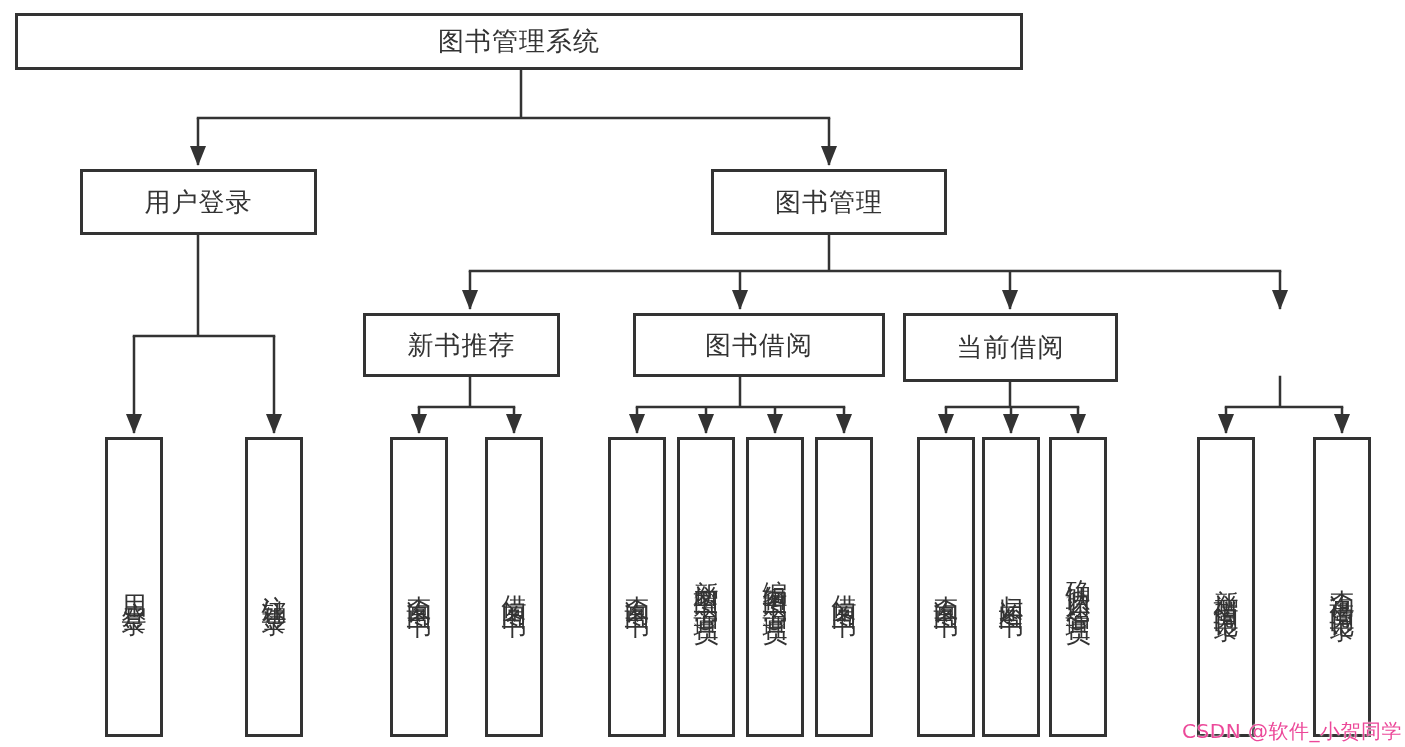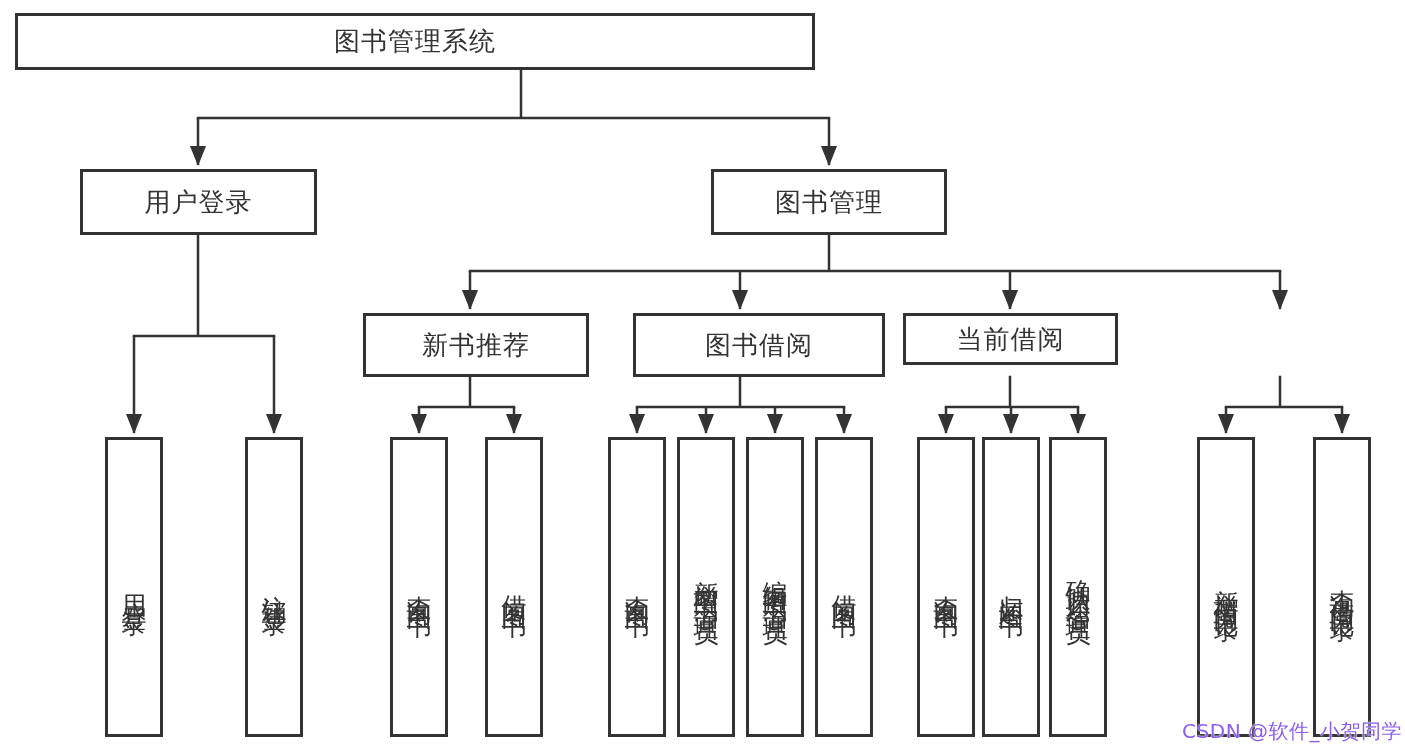--- a/index.html
+++ b/index.html
@@ -16,21 +16,21 @@
     display:flex; align-items:center; justify-content:center;
     text-align:center;
   }
   .h-node { font-size:26px; letter-spacing:1px; }
   .v-node .vtext {
     writing-mode:vertical-rl;
     font-size:25px; letter-spacing:6px; line-height:1;
   }
   .watermark {
     position:absolute; right:3px; bottom:2px; z-index:10;
-    font-size:20px; letter-spacing:0.5px; color:#8b5cf6;
+    font-size:20px; letter-spacing:0.5px; color:#ec4899;
     text-shadow:0 0 2px #ffffff, 0 0 1px #ffffff;
     white-space:nowrap;
   }
 </style>
 </head>
 <body>
 
 <div class="stage">
 
   <svg class="wires" width="1405" height="747" viewBox="0 0 1405 747">
@@ -67,38 +67,38 @@
     <path d="M1010,377 L1010,407 M946,407 L1078,407" stroke="#333333" stroke-width="2.5" fill="none" stroke-linecap="square"></path>
     <path d="M946,407 L946,433" stroke="#333333" stroke-width="2.5" fill="none" marker-end="url(#arw)"></path>
     <path d="M1011,407 L1011,433" stroke="#333333" stroke-width="2.5" fill="none" marker-end="url(#arw)"></path>
     <path d="M1078,407 L1078,433" stroke="#333333" stroke-width="2.5" fill="none" marker-end="url(#arw)"></path>
 
     <path d="M1280,377 L1280,407 M1226,407 L1342,407" stroke="#333333" stroke-width="2.5" fill="none" stroke-linecap="square"></path>
     <path d="M1226,407 L1226,433" stroke="#333333" stroke-width="2.5" fill="none" marker-end="url(#arw)"></path>
     <path d="M1342,407 L1342,433" stroke="#333333" stroke-width="2.5" fill="none" marker-end="url(#arw)"></path>
   </svg>
 
-  <div class="node h-node" style="left:15px; top:13px; width:800px; height:57px;">
+  <div class="node h-node" style="left:15px; top:13px; width:1008px; height:57px;">
     <span>图书管理系统</span>
   </div>
 
   <div class="node h-node" style="left:80px; top:169px; width:237px; height:66px;">
     <span>用户登录</span>
   </div>
   <div class="node h-node" style="left:711px; top:169px; width:236px; height:66px;text-align:right;">
     <span>图书管理</span>
   </div>
 
-  <div class="node h-node" style="left:363px; top:313px; width:226px; height:64px;">
+  <div class="node h-node" style="left:363px; top:313px; width:197px; height:64px;">
     <span>新书推荐</span>
   </div>
   <div class="node h-node" style="left:633px; top:313px; width:252px; height:64px;">
     <span>图书借阅</span>
   </div>
-  <div class="node h-node" style="left:903px; top:313px; width:215px; height:52px;">
+  <div class="node h-node" style="left:903px; top:313px; width:215px; height:69px;">
     <span>当前借阅</span>
   </div>
 
   <div class="node v-node" style="left:105px; top:437px; width:58px; height:300px;">
     <span class="vtext">用户登录</span>
   </div>
   <div class="node v-node" style="left:245px; top:437px; width:58px; height:300px;">
     <span class="vtext">注销登录</span>
   </div>
 

